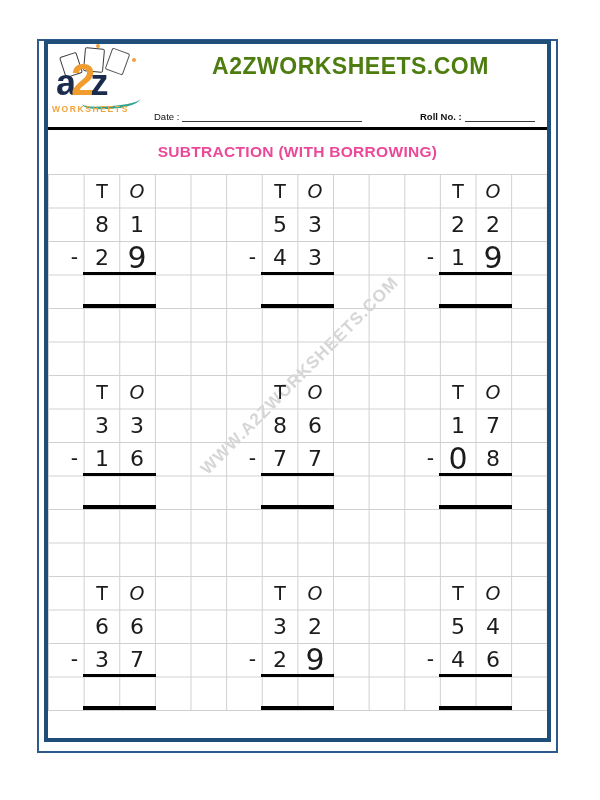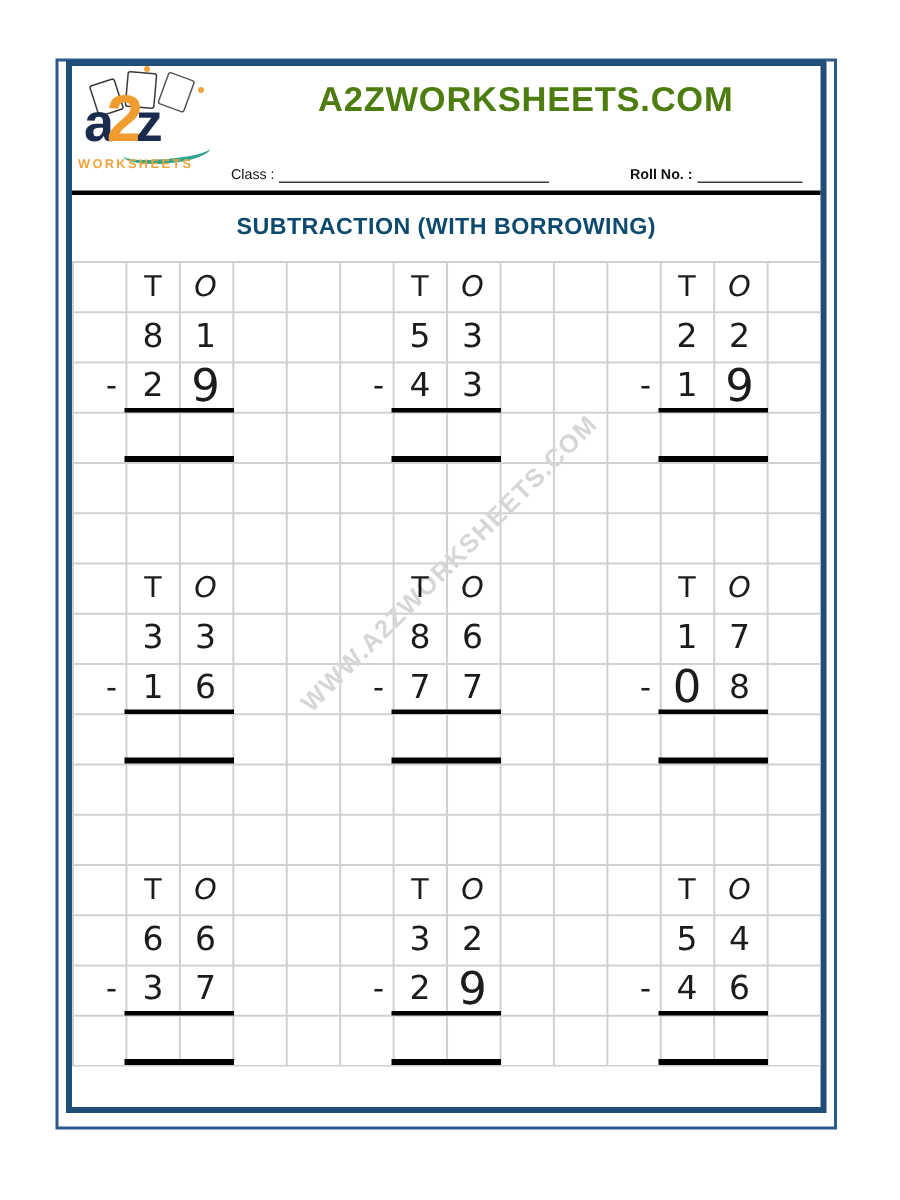--- a/index.html
+++ b/index.html
@@ -39,21 +39,21 @@
   .fields{position:absolute;left:0;right:12px;bottom:5px;font-size:9.5px;color:#111;}
   .frow{display:flex;align-items:flex-end;margin-top:7px;}
   .fgroup-left{width:244px;display:flex;align-items:flex-end;flex:0 0 auto;}
   .fgroup-right{flex:1;display:flex;align-items:flex-end;font-weight:bold;}
   .flabel{white-space:nowrap;padding-right:3px;}
   .fline{border-bottom:1px solid #3a3a3a;height:9px;flex:0 0 auto;}
   .w182{width:180px;} .w84{flex:1;} .w86{width:84px;} .w58{width:56px;} .w88{flex:1;}
   .gap14{width:12px;} .gap24{width:22px;}
   
   .title-bar{height:44px;display:flex;align-items:center;justify-content:center;
-    font-size:15.5px;font-weight:bold;color:#0c4a6e;letter-spacing:0.3px;}
+    font-size:15.5px;font-weight:bold;color:#ec4899;letter-spacing:0.3px;}
   
   .grid-area{
     position:relative;height:536px;
     background-image:
       linear-gradient(to right,#d0d0d0 1px,transparent 1px),
       linear-gradient(to bottom,#d0d0d0 1px,transparent 1px);
     background-size:35.64px 33.5px;
     border-bottom:1px solid #d0d0d0;
   }
   .watermark{
@@ -93,21 +93,21 @@
       <div class="dot dot2"></div>
       <div class="logo-text"><span class="la">a</span><span class="l2">2</span><span class="lz">z</span></div>
       <div class="swoosh"></div>
       <div class="logo-sub">WORKSHEETS</div>
     </div>
     <div class="head-main">
       <div class="site-title">A2ZWORKSHEETS.COM</div>
       <div class="fields">
         <div class="frow">
           <div class="fgroup-left">
-            <span class="flabel">Class :</span>
+            <span class="flabel">Date :</span>
             <span class="fline w182"></span>
           </div>
           <span class="gap24"></span>
           <div class="fgroup-right">
             <span class="flabel">Roll No. :</span>
             <span class="fline w84"></span>
           </div>
         </div>
       </div>
     </div>

